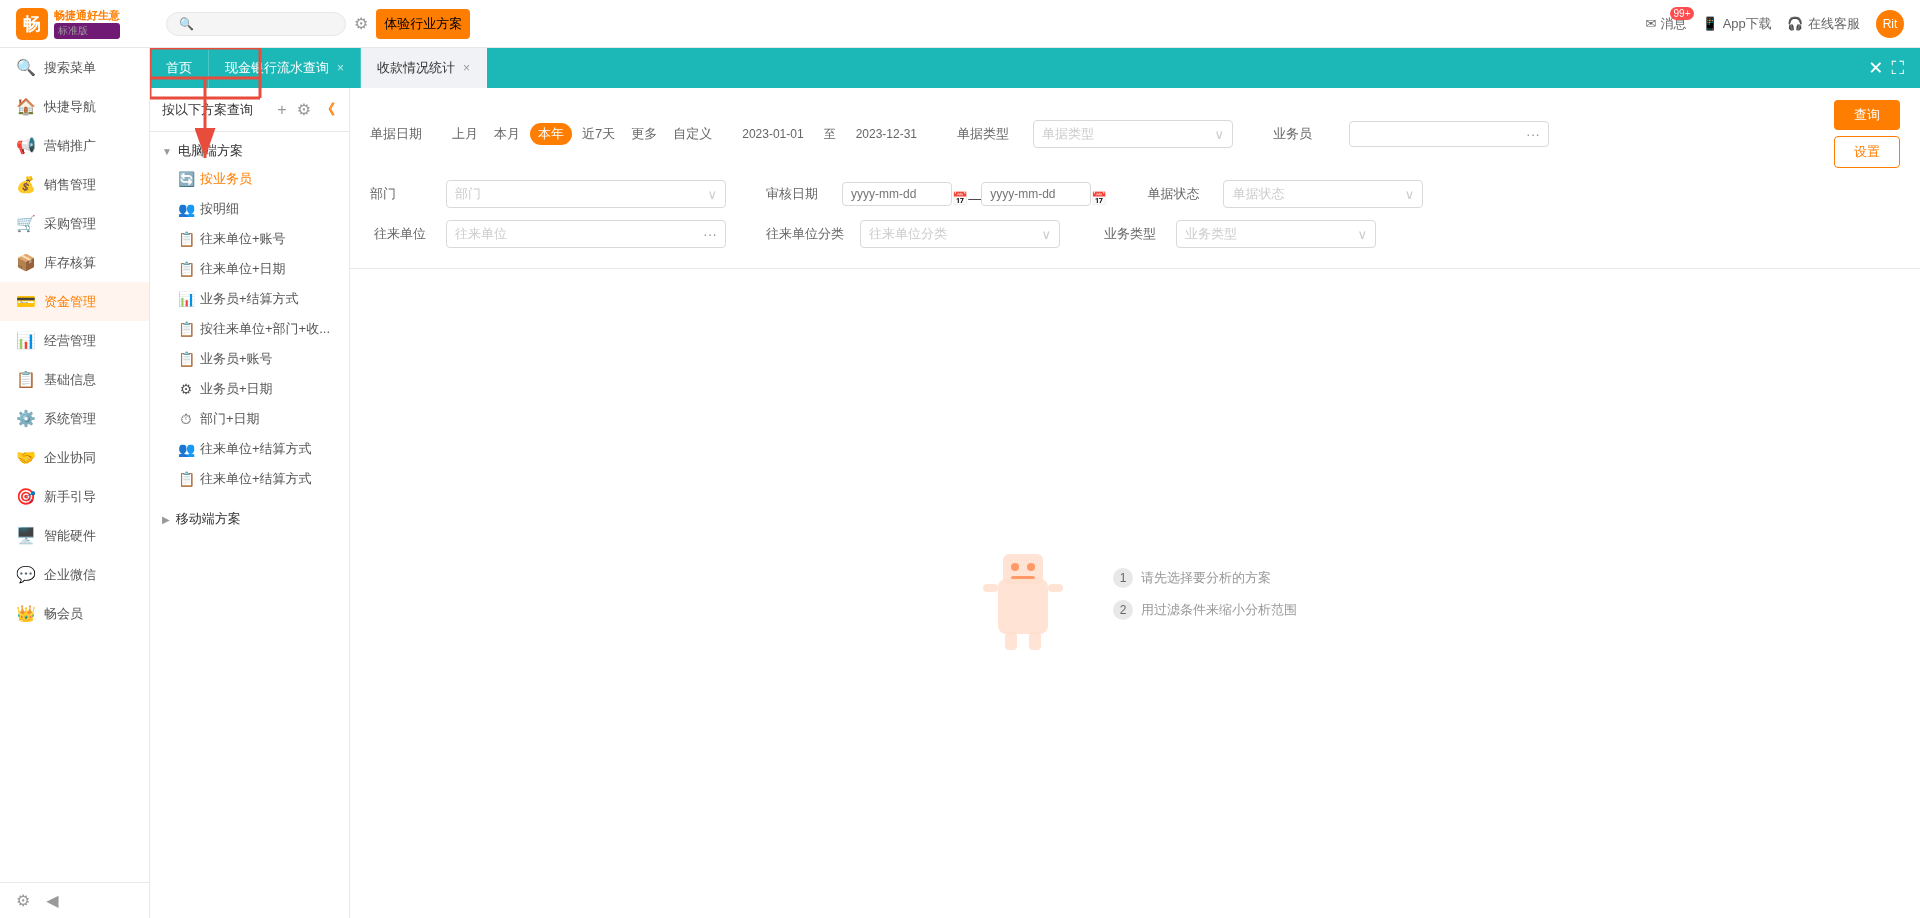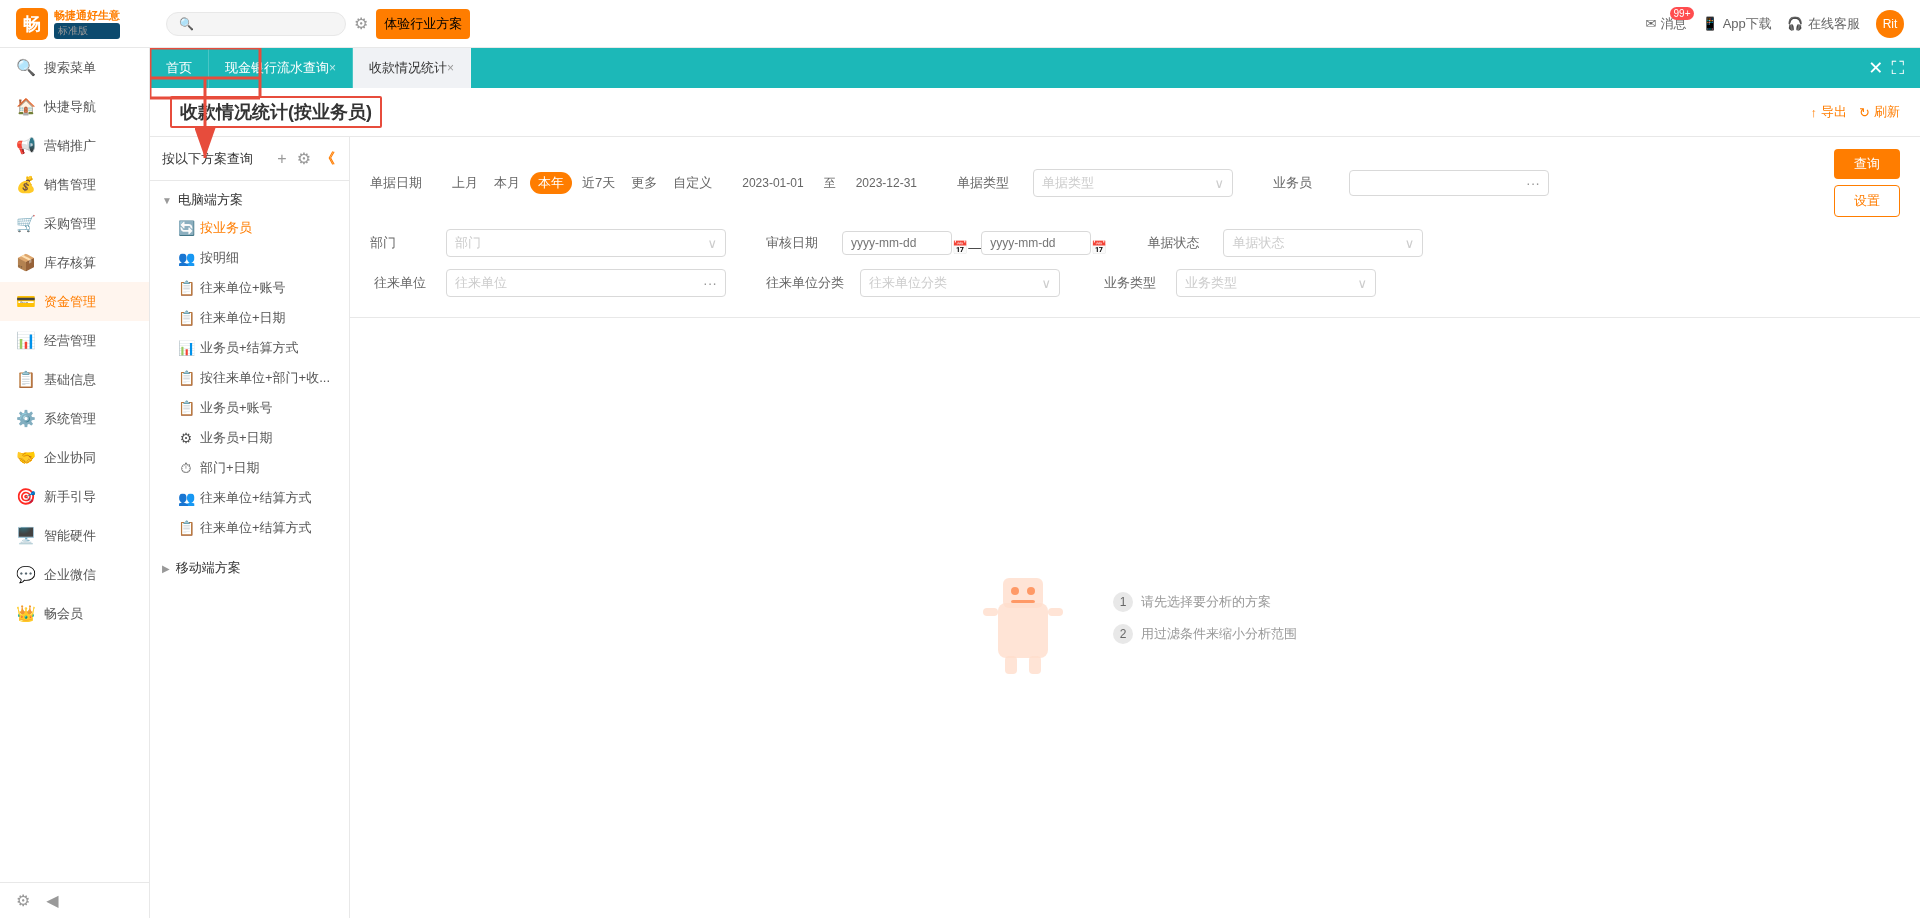--- a/index.html
+++ b/index.html
@@ -23,21 +23,21 @@
       align-items: center;
       gap: 6px;
     }
     .logo-icon {
       width: 32px; height: 32px;
       background: #ff7d00;
       border-radius: 6px;
       display: flex; align-items: center; justify-content: center;
       color: #fff; font-size: 18px; font-weight: bold;
     }
-    .logo-badge { font-size: 10px; background: #0c4a6e; padding: 1px 4px; border-radius: 3px; color: #999; }
+    .logo-badge { font-size: 10px; background: #701a75; padding: 1px 4px; border-radius: 3px; color: #999; }
     .header-search {
       flex: 1;
       display: flex;
       align-items: center;
       gap: 8px;
     }
     .header-search-box {
       background: #f5f5f5;
       border: 1px solid #e8e8e8;
       border-radius: 16px;
@@ -139,21 +139,21 @@
       padding: 0 16px;
       color: #fff;
       display: flex; align-items: center;
       font-size: 13px;
       cursor: pointer;
       border-right: 1px solid rgba(255,255,255,0.2);
     }
     .tab-item {
       padding: 0 16px;
       color: #fff;
-      display: flex; align-items: center; gap: 0;
+      display: flex; align-items: center; gap: 8px;
       font-size: 13px;
       cursor: pointer;
       border-right: 1px solid rgba(255,255,255,0.2);
     }
     .tab-item.active {
       background: #f0f2f5;
       color: #333;
     }
     .tab-close {
       font-size: 12px;
@@ -516,33 +516,20 @@
     </div>
     <div class="tab-spacer"></div>
     <div class="tab-actions">
       <button class="tab-action-btn">✕</button>
       <button class="tab-action-btn">⛶</button>
     </div>
   </div>
 
   <div class="page-area">
 
-    <div class="page-header">
-      <div class="page-title">收款情况统计(按业务员)</div>
-      <div class="page-header-actions">
-        <button class="btn-export">
-          <span>↑</span>
-          <span>导出</span>
-        </button>
-        <button class="btn-refresh">
-          <span>↻</span>
-          <span>刷新</span>
-        </button>
-      </div>
-    </div>
 
     <div class="content-body">
 
       <div class="scheme-panel scheme-panel-wrapper">
         <div class="scheme-header">
           <span class="scheme-title">按以下方案查询</span>
           <div class="scheme-actions">
             <button class="scheme-action-btn">+</button>
             <button class="scheme-action-btn">⚙</button>
             <button class="scheme-action-btn" style="color:#ff7d00;font-weight:bold;font-size:14px;">《</button>

